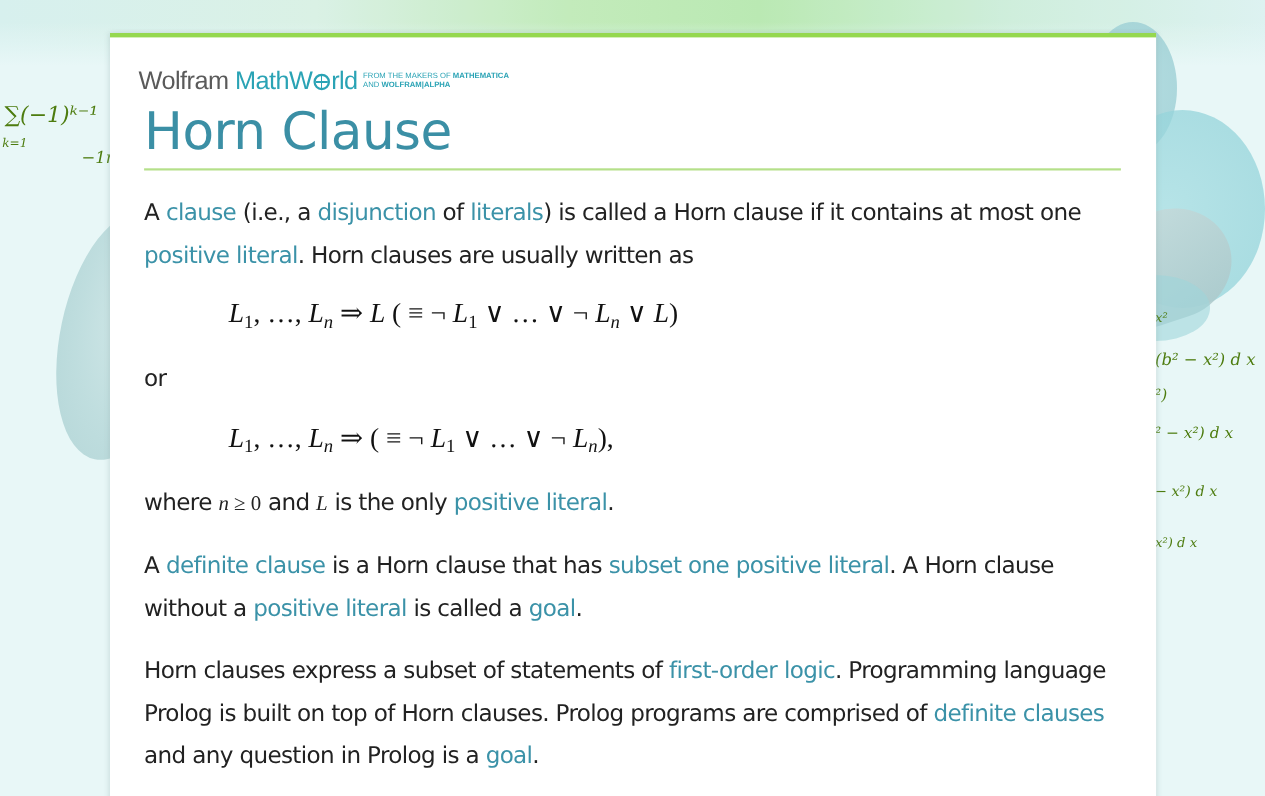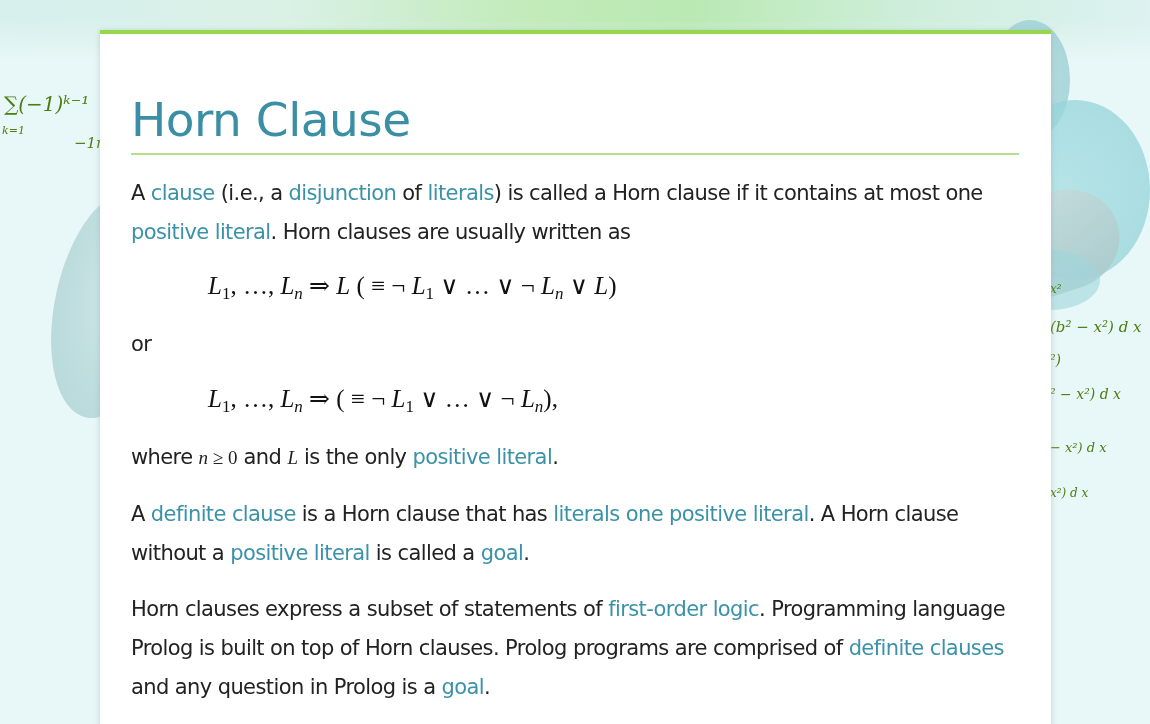--- a/index.html
+++ b/index.html
@@ -203,34 +203,42 @@
 <div class="bg-math" style="left:74px; top:134px; font-size:15px;">−1n</div>
 <div class="bg-math" style="left:1050px; top:282px; font-size:12px;">x²</div>
 <div class="bg-math" style="left:1050px; top:318px; font-size:15px;">(b² − x²)   d x</div>
 <div class="bg-math" style="left:1050px; top:352px; font-size:14px;">²)</div>
 <div class="bg-math" style="left:1050px; top:386px; font-size:14px;">² − x²)   d x</div>
 <div class="bg-math" style="left:1050px; top:440px; font-size:13px;">− x²)   d x</div>
 <div class="bg-math" style="left:1050px; top:486px; font-size:12px;">x²)   d x</div>
 
 <div class="card">
 
+  <div class="brand">
+    <span class="brand-wolfram">Wolfram</span>
+    <span class="brand-mathworld"><span>MathW</span><span class="brand-globe"></span><span>rld</span></span>
+    <span class="brand-tagline">
+      <span><span>FROM THE MAKERS OF </span><b>MATHEMATICA</b></span>
+      <span><span>AND </span><b>WOLFRAM|ALPHA</b></span>
+    </span>
+  </div>
 
   <h1 class="page-title">Horn Clause</h1>
   <div class="title-rule"></div>
 
   <div class="content">
 
     <p class="p1"><span>A </span><a href="#">clause</a><span> (i.e., a </span><a href="#">disjunction</a><span> of </span><a href="#">literals</a><span>) is called a Horn clause if it contains at most one </span><a href="#">positive literal</a><span>. Horn clauses are usually written as</span></p>
 
     <div class="eq eq1"><i>L</i><sub>1</sub><span>, …, </span><i>L</i><sub><i>n</i></sub><span> ⇒ </span><i>L</i><span> ( ≡ ¬ </span><i>L</i><sub>1</sub><span> ∨ … ∨ ¬ </span><i>L</i><sub><i>n</i></sub><span> ∨ </span><i>L</i><span>)</span></div>
 
     <p class="or">or</p>
 
     <div class="eq eq2"><i>L</i><sub>1</sub><span>, …, </span><i>L</i><sub><i>n</i></sub><span> ⇒ </span><span>( ≡ ¬ </span><i>L</i><sub>1</sub><span> ∨ … ∨ ¬ </span><i>L</i><sub><i>n</i></sub><span>),</span></div>
 
     <p class="where"><span>where </span><span class="mi"><i>n</i><span> ≥ 0</span></span><span> and </span><span class="mi"><i>L</i></span><span> is the only </span><a href="#">positive literal</a><span>.</span></p>
 
-    <p class="p3"><span>A </span><a href="#">definite clause</a><span> is a Horn clause that has </span><a href="#">literals one positive literal</a><span>. A Horn clause without a </span><a href="#">positive literal</a><span> is called a </span><a href="#">goal</a><span>.</span></p>
+    <p class="p3"><span>A </span><a href="#">definite clause</a><span> is a Horn clause that has </span><a href="#">subset one positive literal</a><span>. A Horn clause without a </span><a href="#">positive literal</a><span> is called a </span><a href="#">goal</a><span>.</span></p>
 
     <p class="p4"><span>Horn clauses express a subset of statements of </span><a href="#">first-order logic</a><span>. Programming language Prolog is built on top of Horn clauses. Prolog programs are comprised of </span><a href="#">definite clauses</a><span> and any question in Prolog is a </span><a href="#">goal</a><span>.</span></p>
 
   </div>
 </div>
 
 </body></html>

